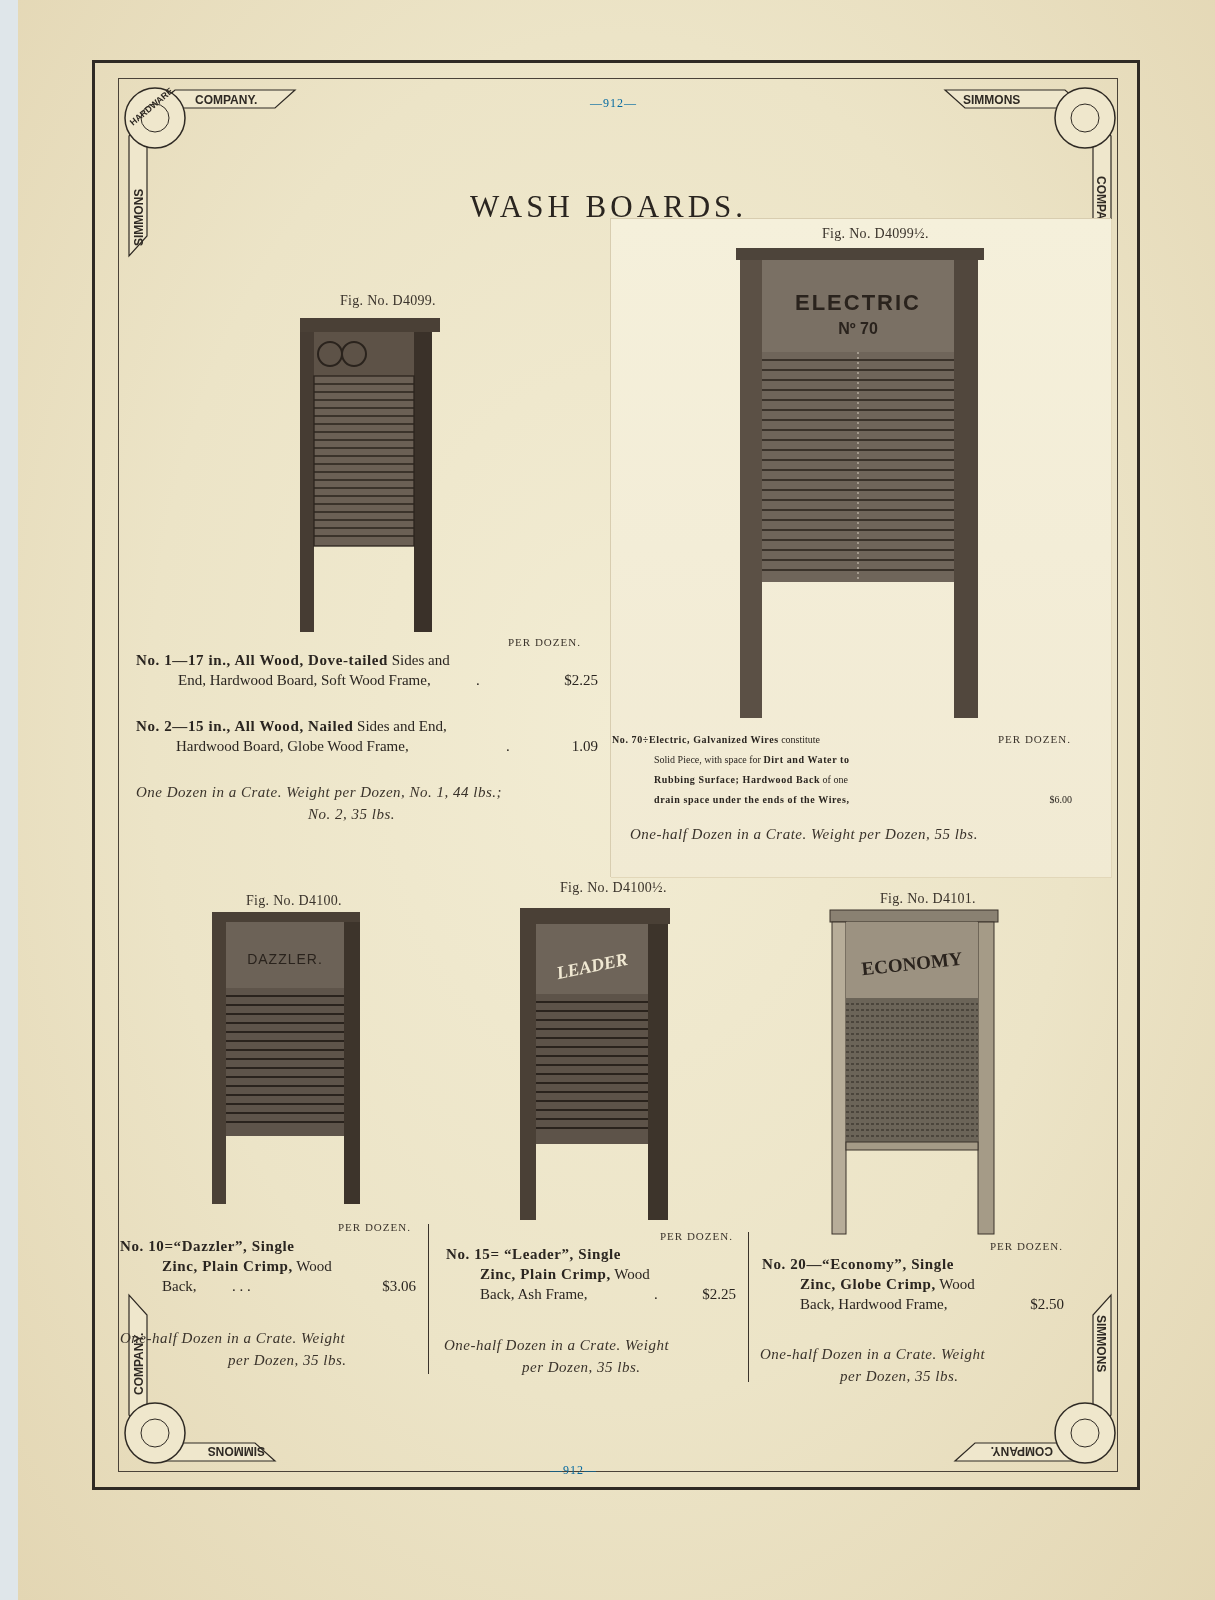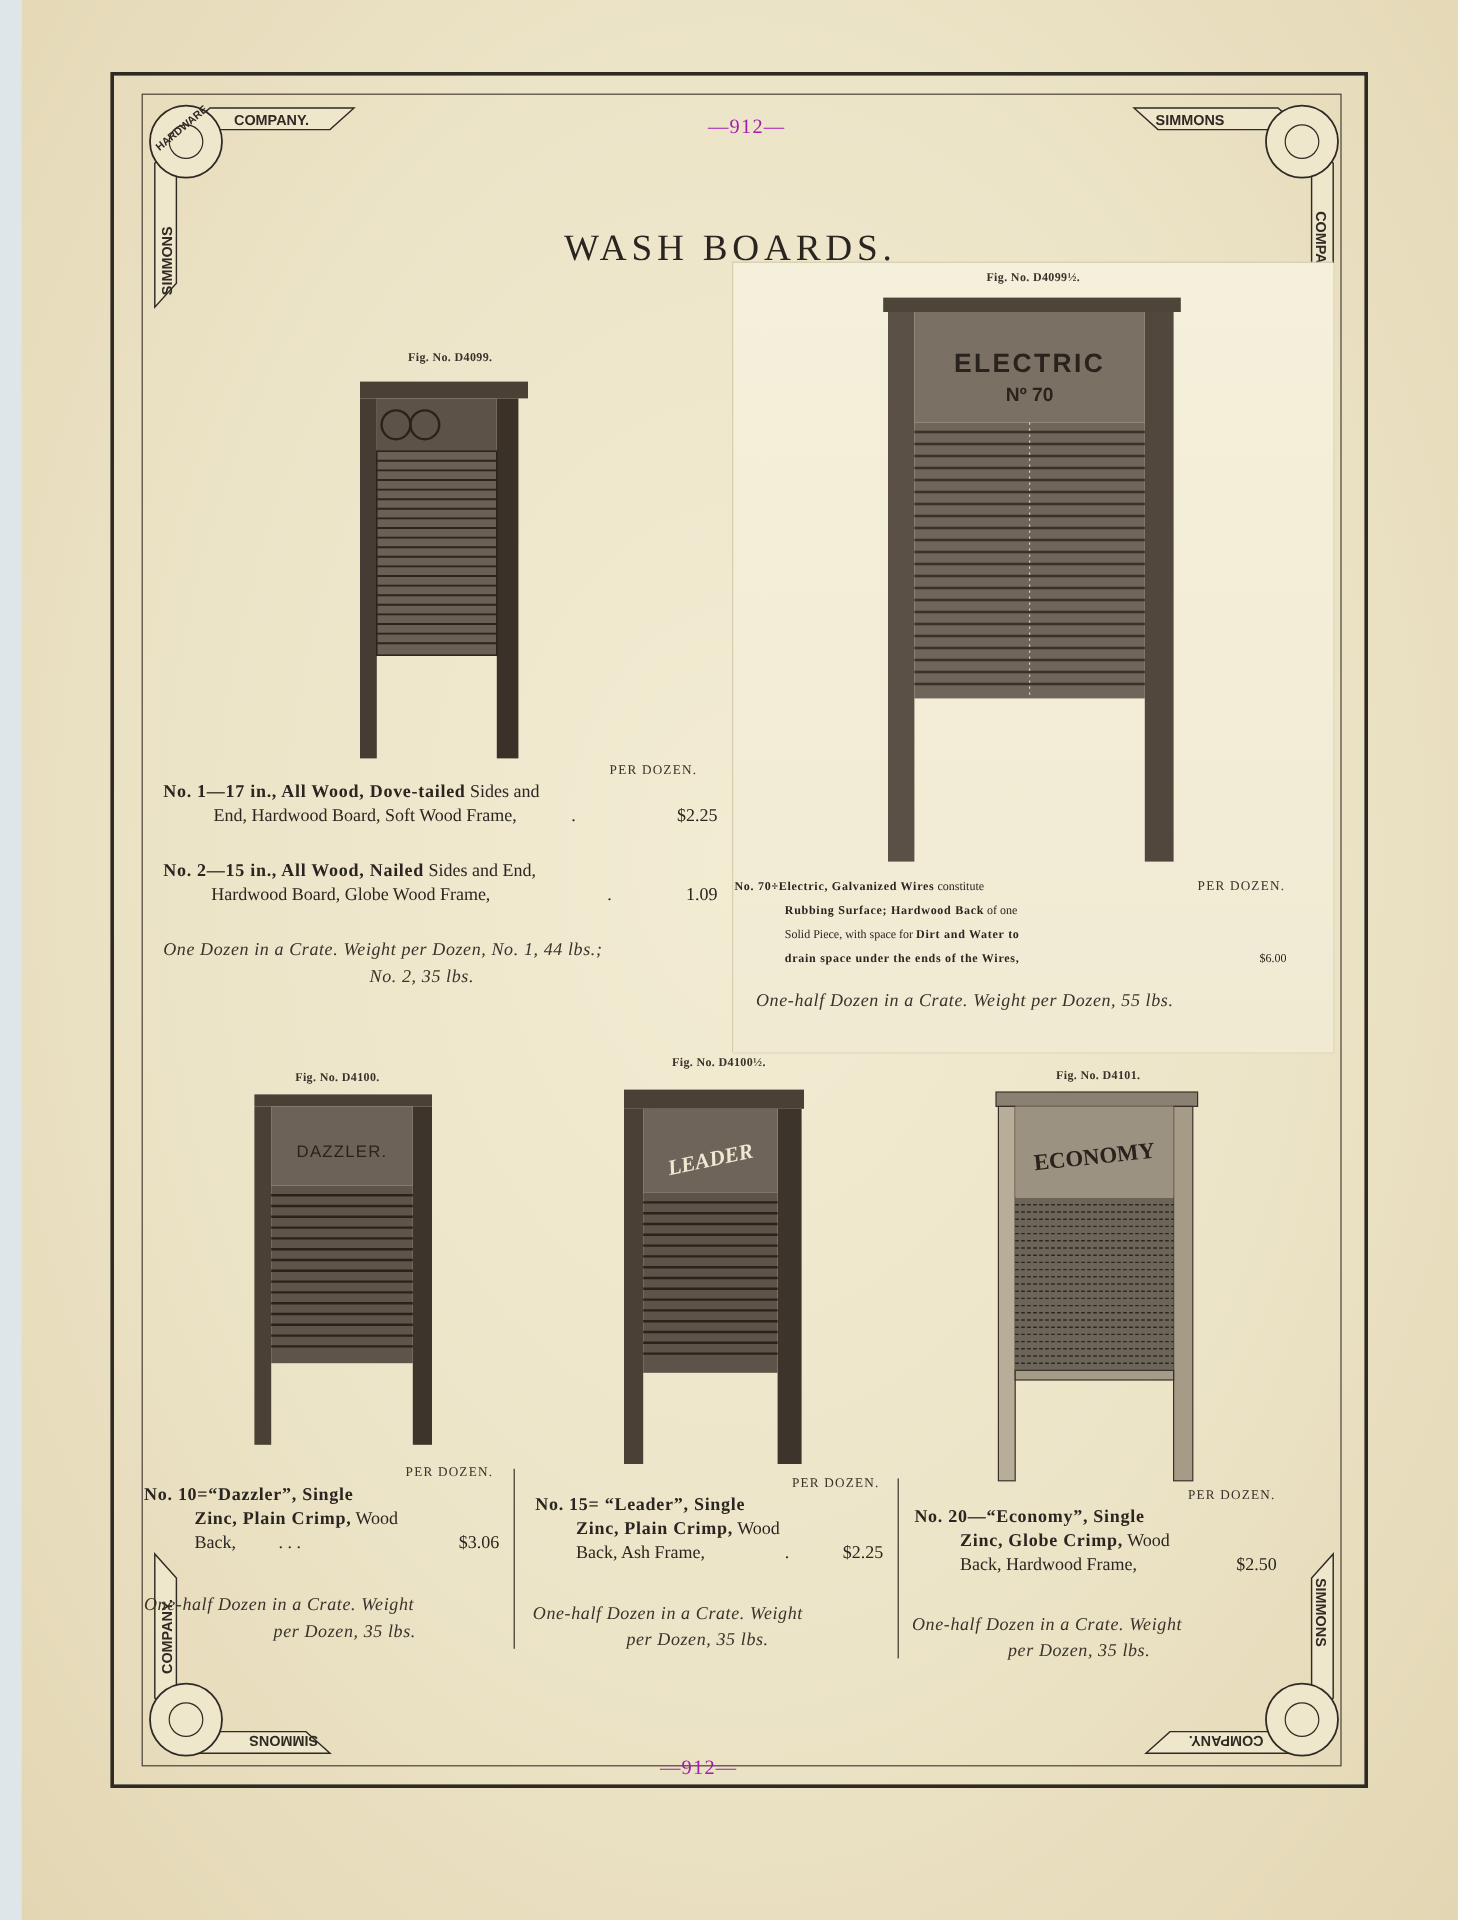--- a/index.html
+++ b/index.html
@@ -22,30 +22,30 @@
     position: absolute; left: 118px; top: 78px; width: 1000px; height: 1394px;
     border: 1px solid #4a4238; box-sizing: border-box;
   }
   .corner { position: absolute; width: 190px; height: 190px; }
   .corner svg { width: 100%; height: 100%; }
   .corner.tl { left: 115px; top: 76px; }
   .corner.tr { left: 935px; top: 76px; }
   .corner.bl { left: 115px; top: 1285px; }
   .corner.br { left: 935px; top: 1285px; }
 
-  .pg-num { position: absolute; font-size: 17px; letter-spacing: 1px; color: #a21caf; }
+  .pg-num { position: absolute; font-size: 12px; letter-spacing: 1px; color: #0369a1; }
   .pg-num.top { left: 590px; top: 96px; }
   .pg-num.bottom { left: 550px; top: 1463px; }
 
   .title {
     position: absolute; left: 470px; top: 168px;
     font-size: 31px; letter-spacing: 4px; color: #2a2520; font-weight: normal;
   }
 
-  .fig { position: absolute; font-size: 10px; font-weight: bold; color: #3a332b; letter-spacing: .3px; }
+  .fig { position: absolute; font-size: 14px; font-weight: normal; color: #3a332b; letter-spacing: .3px; }
 
   .paste-panel {
     position: absolute; left: 610px; top: 218px; width: 500px; height: 658px;
     background: linear-gradient(180deg, #f5f0db 0%, #f1ead3 100%);
     border-left: 1px solid #d8cdb0; border-top: 1px solid #d8cdb0;
     box-shadow: 1px 1px 0 #e2d7b9;
   }
 
   .board { position: absolute; }
   .board svg { width: 100%; height: 100%; }
@@ -202,22 +202,22 @@
         <line x1="36" y1="314" x2="228" y2="314"></line>
       <line x1="36" y1="324" x2="228" y2="324"></line>
     </g>
     <line x1="132" y1="106" x2="132" y2="336" stroke="#d8d0c0" stroke-width="1" stroke-dasharray="2,3"></line>
   </svg>
 </div>
 
 <div class="per-dozen" style="left:998px; top:733px;">PER DOZEN.</div>
 <div class="desc" style="left:612px; top:730px; width:460px; font-size:10px;">
   <div class="line"><b>No. 70÷Electric, Galvanized Wires</b><span> constitute</span></div>
+  <div class="line" style="padding-left:42px;"><span>Solid Piece, with space for </span><b>Dirt and Water to</b></div>
   <div class="line" style="padding-left:42px;"><b>Rubbing Surface; Hardwood Back</b><span> of one</span></div>
-  <div class="line" style="padding-left:42px;"><span>Solid Piece, with space for </span><b>Dirt and Water to</b></div>
   <div class="line" style="padding-left:42px;"><b>drain space under the ends of the Wires,</b><span class="price">$6.00</span></div>
 </div>
 <div class="note" style="left:630px; top:823px; width:440px;">
   <div>One-half Dozen in a Crate.   Weight per Dozen, 55 lbs.</div>
 </div>
 
 <div class="fig" style="left:246px; top:893px;">Fig. No. D4100.</div>
 <div class="board" style="left:208px; top:910px; width:158px; height:296px;">
   <svg viewBox="0 0 158 296">
     <rect x="4" y="2" width="148" height="10" fill="#4a4036"></rect>

